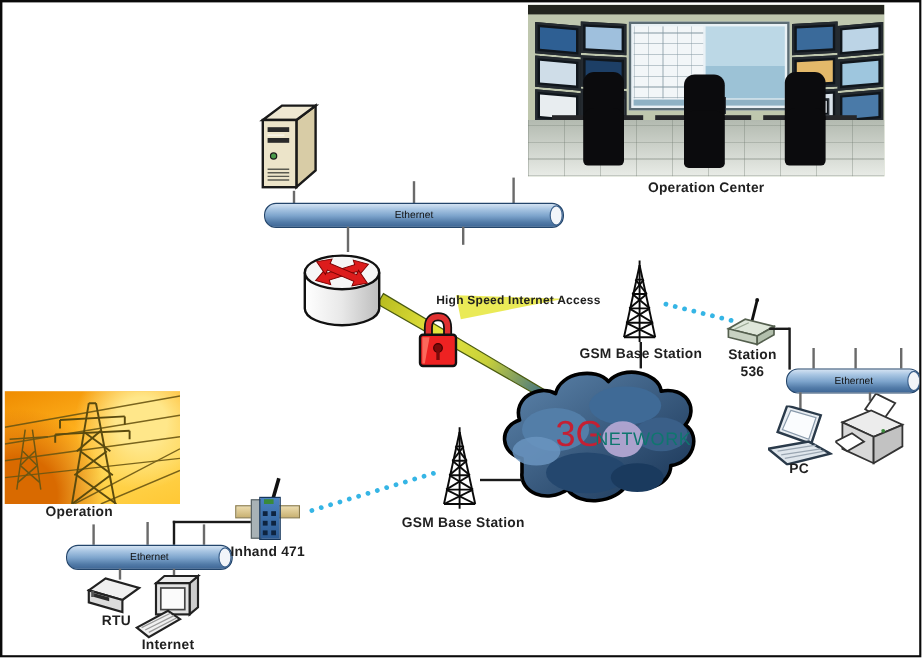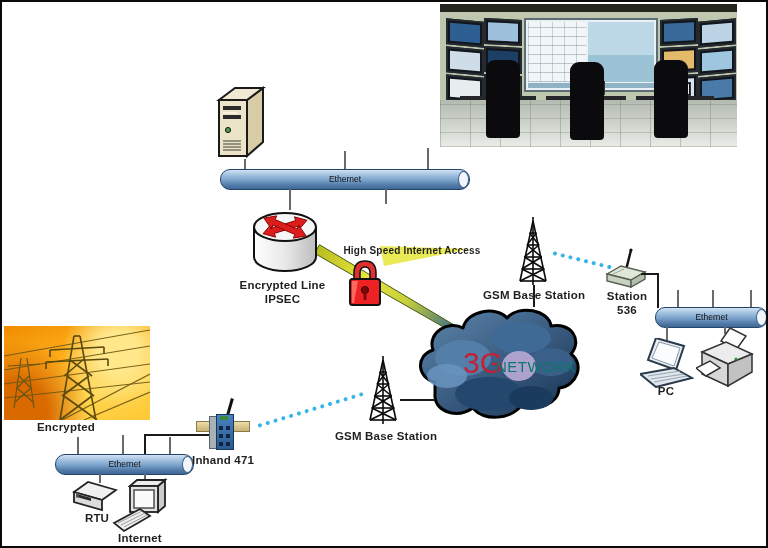--- a/index.html
+++ b/index.html
@@ -117,20 +117,21 @@
       </div>
 
     <div class="chair" style="left:46px;top:56px;height:68px"></div>
     <div class="chair" style="left:130px;top:58px;height:70px"></div>
     <div class="chair" style="left:214px;top:56px;height:68px"></div>
     <div class="oc-floor"></div>
     <div class="chair" style="left:46px;top:86px;height:48px"></div>
     <div class="chair" style="left:130px;top:88px;height:48px"></div>
     <div class="chair" style="left:214px;top:86px;height:48px"></div>
   </div>
+  <div class="lbl" style="left:438px;top:148px;width:297px">Operation Center</div>
 
   <svg class="abs" style="left:213px;top:82px" width="54" height="78" viewBox="0 0 54 78">
     <polygon points="32,16 48,4 48,58 32,72" fill="#d8cca6" stroke="#1a1a1a" stroke-width="2"></polygon>
     <polygon points="4,16 20,4 48,4 32,16" fill="#efe8d2" stroke="#1a1a1a" stroke-width="2"></polygon>
     <rect x="4" y="16" width="28" height="56" fill="#ece4c9" stroke="#1a1a1a" stroke-width="2"></rect>
     <rect x="8" y="22" width="18" height="4" fill="#2a2a2a"></rect>
     <rect x="8" y="28" width="14" height="1.5" fill="#f8f4e6"></rect>
     <rect x="8" y="31" width="18" height="4" fill="#2a2a2a"></rect>
     <circle cx="13" cy="46" r="2.6" fill="#4a9a4a" stroke="#1a1a1a" stroke-width="1"></circle>
     <g stroke="#5a5a50" stroke-width="1.2">
@@ -176,26 +177,22 @@
     <ellipse cx="33" cy="19" rx="31" ry="14" fill="#f6f6f6" stroke="#111" stroke-width="2"></ellipse>
     <g fill="#dd1c1c" stroke="#7a0000" stroke-width="0.8">
       <g transform="rotate(-17 33 19)">
         <path d="M10,19 L21,12 L21,16 L45,16 L45,12 L56,19 L45,26 L45,22 L21,22 L21,26 Z"></path>
       </g>
       <g transform="rotate(23 33 19)">
         <path d="M10,19 L21,12 L21,16 L45,16 L45,12 L56,19 L45,26 L45,22 L21,22 L21,26 Z"></path>
       </g>
     </g>
   </svg>
-  <div class="lbl" style="left:228px;top:276px;width:105px">
-    <div>Encrypted Line</div>
-    <div>IPSEC</div>
-  </div>
-
-  <div class="lbl" style="left:340px;top:242px;width:140px;font-size:10px">High Speed Internet Access</div>
+
+  <div class="lbl" style="left:360px;top:242px;width:140px;font-size:10px">High Speed Internet Access</div>
 
   <svg class="abs" style="left:346px;top:258px" width="34" height="48" viewBox="0 0 34 48">
     <path d="M9,22 V13 Q9,4 17,4 Q25,4 25,13 V22" fill="none" stroke="#111" stroke-width="7.5" stroke-linecap="round"></path>
     <path d="M9,22 V13 Q9,4 17,4 Q25,4 25,13 V22" fill="none" stroke="#e03030" stroke-width="4.5" stroke-linecap="round"></path>
     <rect x="2" y="19" width="30" height="26" rx="2.5" fill="#ee2222" stroke="#111" stroke-width="2"></rect>
     <polygon points="4,21 10,21 6,43 4,43" fill="#ff7a6a" opacity="0.8"></polygon>
     <circle cx="17" cy="30" r="3.6" fill="#7a0a0a" stroke="#400" stroke-width="1"></circle>
     <rect x="15.6" y="32" width="2.8" height="8" fill="#7a0a0a"></rect>
   </svg>
 
@@ -321,21 +318,21 @@
         <line x1="10" y1="82" x2="17" y2="32"></line>
           <line x1="30" y1="82" x2="23" y2="32"></line>
         <line x1="4" y1="40" x2="36" y2="38"></line>
           <line x1="15" y1="50" x2="27" y2="62"></line>
         <line x1="25" y1="50" x2="13" y2="62"></line>
           <line x1="13" y1="62" x2="29" y2="76"></line>
         <line x1="27" y1="62" x2="11" y2="76"></line>
       </g>
     </svg>
   </div>
-  <div class="lbl" style="left:28px;top:418px;width:72px">Encrypted</div>
+  <div class="lbl" style="left:28px;top:418px;width:72px">Operation</div>
 
   <div class="vline" style="left:75px;top:435px;height:17px"></div>
   <div class="vline" style="left:120px;top:433px;height:19px"></div>
   <div class="vline dark" style="left:142px;top:432px;height:20px"></div>
   <div class="vline" style="left:167px;top:435px;height:17px"></div>
   <div class="hline dark" style="left:142px;top:432px;width:70px"></div>
   <div class="pipe" style="left:53px;top:452px;width:137px">
     <span>Ethernet</span>
   </div>
   <div class="vline" style="left:97px;top:472px;height:9px"></div>

